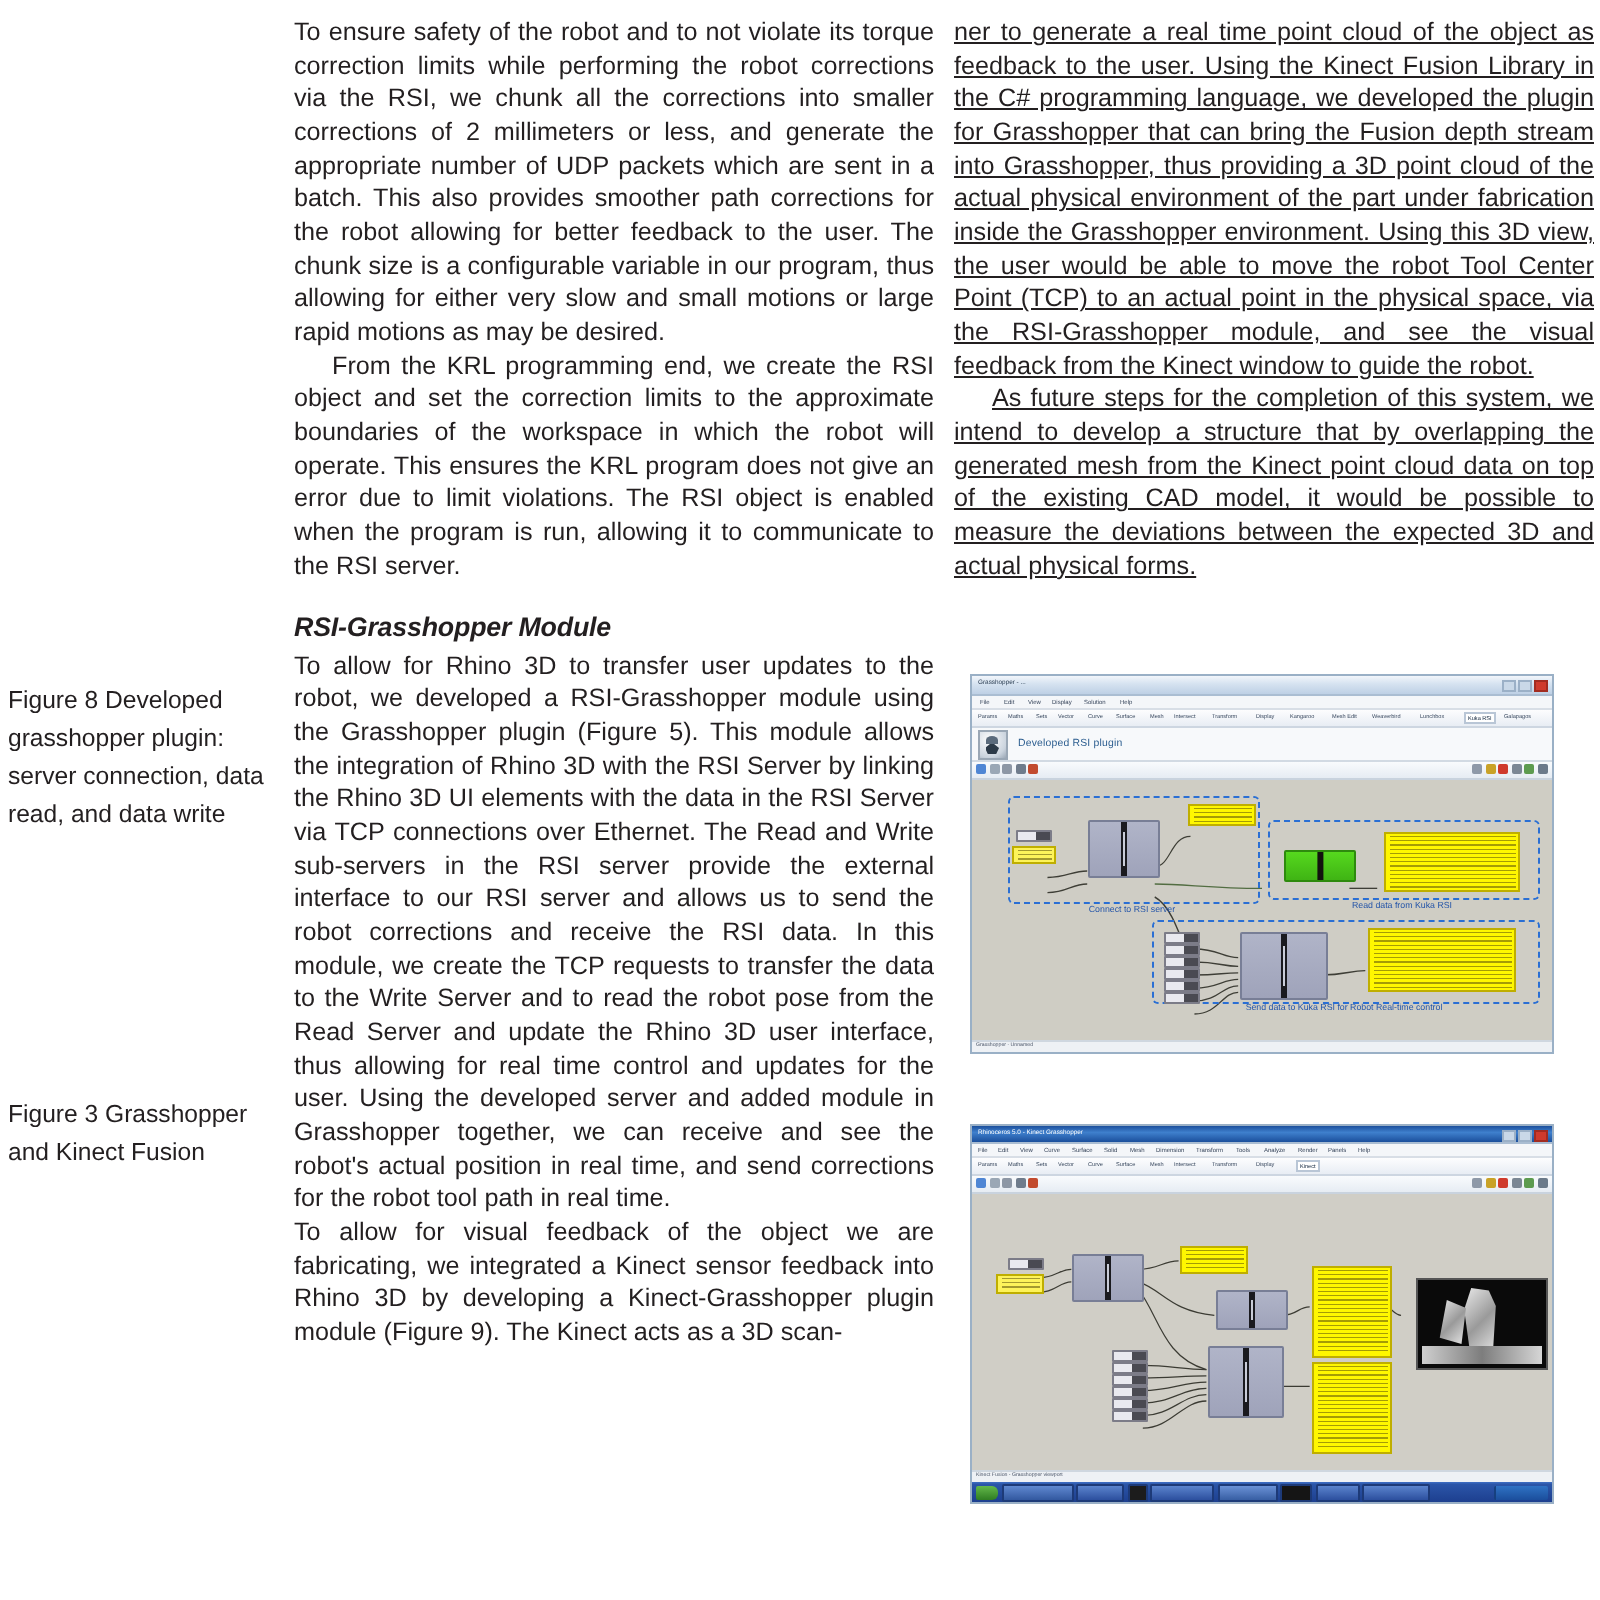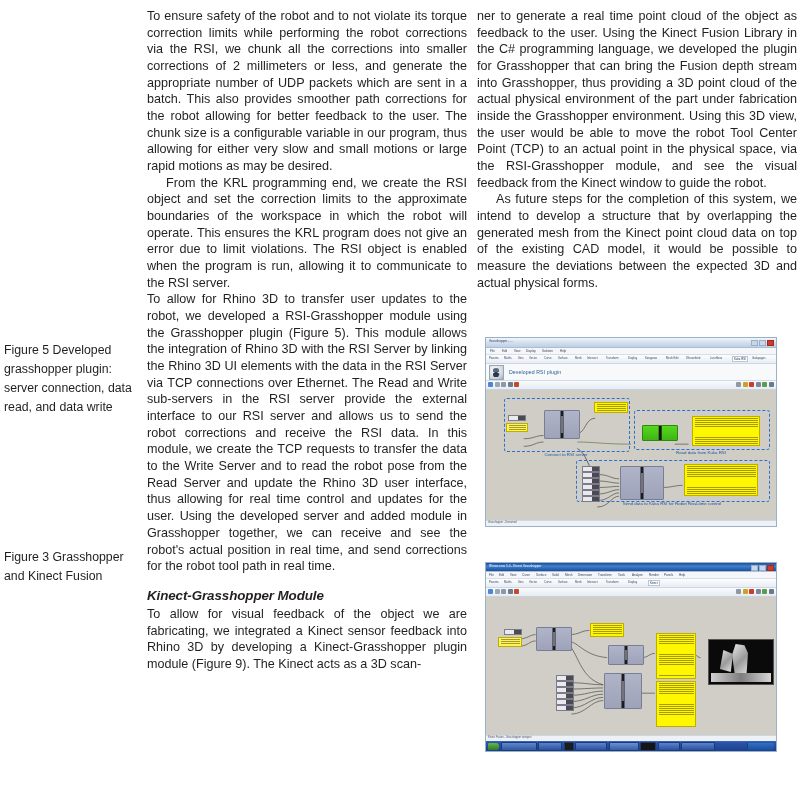--- a/index.html
+++ b/index.html
@@ -45,21 +45,21 @@
     width: 320px;
     font-size: 12.6px;
     line-height: 1.325;
     text-align: justify;
     text-justify: inter-word;
     color: #231f20;
     -webkit-hyphens: none;
     hyphens: none;
   }
   .col-left  { left: 147px; }
-  .col-right { left: 477px; }
+  .col-right { left: 477px; text-decoration: underline; }
 
   p {
     margin: 0;
   }
   p.indent {
     text-indent: 19px;
   }
   h3.section {
     font-size: 13.4px;
     font-style: italic;
@@ -355,31 +355,31 @@
     border-left: 0.5px solid #16407f;
     border-radius: 1px;
   }
 </style>
 </head>
 <body>
 
 <div class="page">
 
   <div class="margin-notes">
-    <div class="margin-note margin-note-1">Figure 5 Developed grasshopper plugin: server connection, data read, and data write</div>
+    <div class="margin-note margin-note-1">Figure 8 Developed grasshopper plugin: server connection, data read, and data write</div>
     <div class="margin-note margin-note-2">Figure 3 Grasshopper and Kinect Fusion</div>
   </div>
 
   <div class="col col-left">
     <p>To ensure safety of the robot and to not violate its torque correction limits while performing the robot corrections via the RSI, we chunk all the corrections into smaller corrections of 2 millimeters or less, and generate the appropriate number of UDP packets which are sent in a batch.  This also provides smoother path corrections for the robot allowing for better feedback to the user. The chunk size is a configurable variable in our program, thus allowing for either very slow and small motions or large rapid motions as may be desired.</p>
     <p class="indent">From the KRL programming end, we create the RSI object and set the correction limits to the approximate boundaries of the workspace in which the robot will operate. This ensures the KRL program does not give an error due to limit violations. The RSI object is enabled when the program is run, allowing it to communicate to the RSI server.</p>
 
+    <h3 class="section first">RSI-Grasshopper Module</h3>
     <p>To allow for Rhino 3D to transfer user updates to the robot, we developed a RSI-Grasshopper module using the Grasshopper plugin (Figure 5).  This module allows the integration of Rhino 3D with the RSI Server by linking the Rhino 3D UI elements with the data in the RSI Server via TCP connections over Ethernet. The Read and Write sub-servers in the RSI server provide the external interface to our RSI server and allows us to send the robot corrections and receive the RSI data.  In this module, we create the TCP requests to transfer the data to the Write Server and to read the robot pose from the Read Server and update the Rhino 3D user interface, thus allowing for real time control and updates for the user.  Using the developed server and added module in Grasshopper together, we can receive and see the robot's actual position in real time, and send corrections for the robot tool path in real time.</p>
 
-    <h3 class="section">Kinect-Grasshopper Module</h3>
     <p>To allow for visual feedback of the object we are fabricating, we integrated a Kinect sensor feedback into Rhino 3D by developing a Kinect-Grasshopper plugin module (Figure 9).  The Kinect acts as a 3D scan-</p>
   </div>
 
   <div class="col col-right">
     <p>ner to generate a real time point cloud of the object as feedback to the user.  Using the Kinect Fusion Library in the C# programming language, we developed the plugin for Grasshopper that can bring the Fusion depth stream into Grasshopper, thus providing a 3D point cloud of the actual physical environment of the part under fabrication inside the Grasshopper environment.  Using this 3D view, the user would be able to move the robot Tool Center Point (TCP) to an actual point in the physical space, via the RSI-Grasshopper module, and see the visual feedback from the Kinect window to guide the robot.</p>
     <p class="indent">As future steps for the completion of this system, we intend to develop a structure that by overlapping the generated mesh from the Kinect point cloud data on top of the existing CAD model, it would be possible to measure the deviations between the expected 3D and actual physical forms.</p>
   </div>
 
   <div class="figure fig-5">
     <div class="win">

